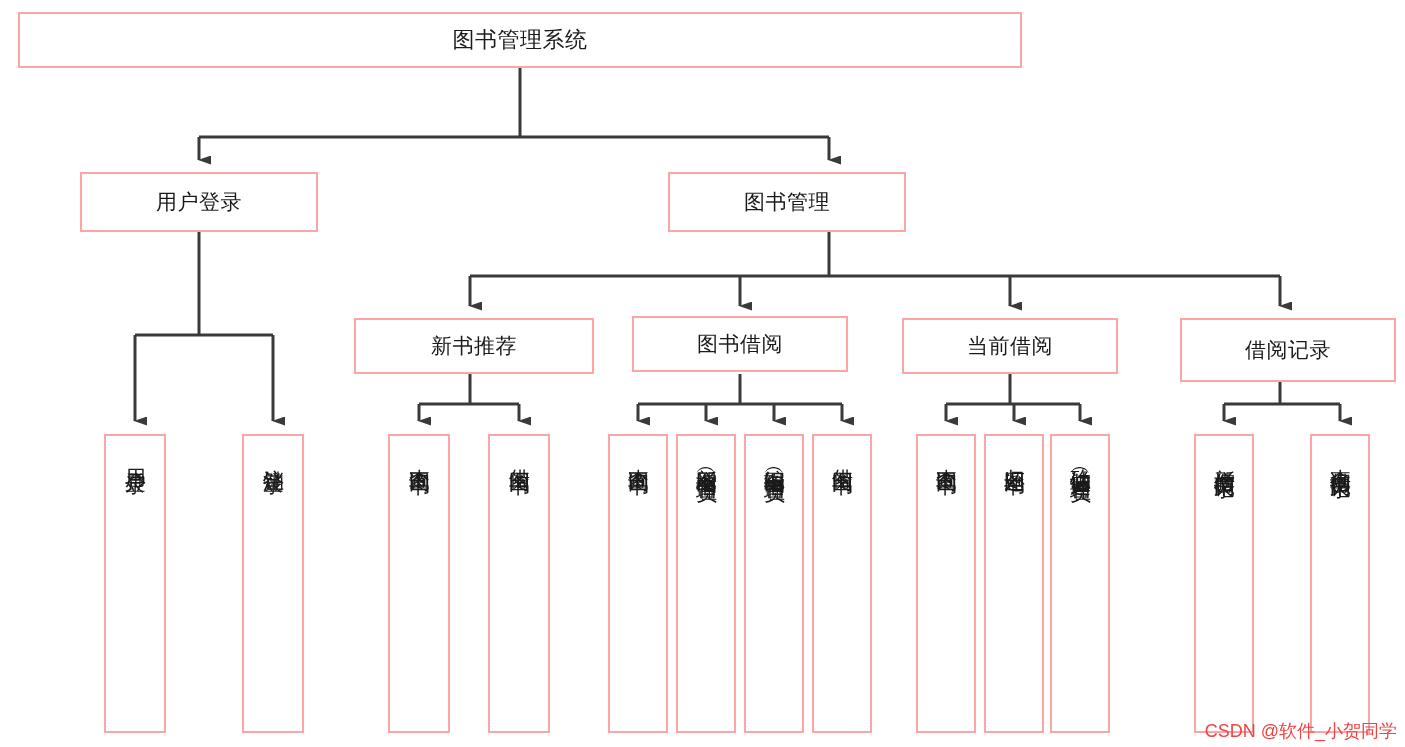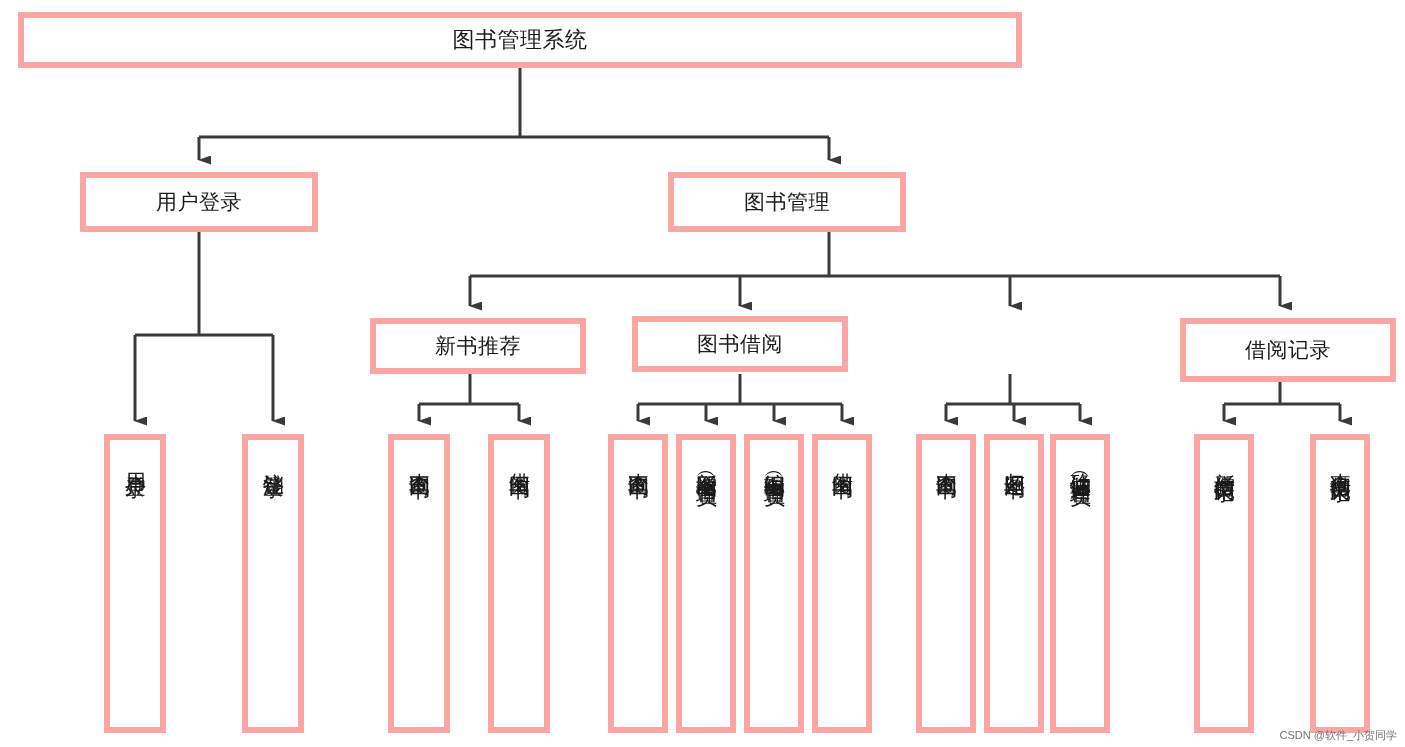--- a/index.html
+++ b/index.html
@@ -23,21 +23,21 @@
     left: 0;
     top: 0;
     width: 1405px;
     height: 747px;
     pointer-events: none;
   }
   .node {
     position: absolute;
     box-sizing: border-box;
     background: #ffffff;
-    border: 6px solid #fca5a5;
+    border: 2px solid #fca5a5;
     display: flex;
     align-items: center;
     justify-content: center;
     z-index: 2;
   }
   .node .label {
     color: #1a1a1a;
     letter-spacing: 0.5px;
     white-space: nowrap;
   }
@@ -58,22 +58,22 @@
     text-orientation: upright;
     font-size: 21px;
     line-height: 1.18;
     letter-spacing: 2px;
     white-space: nowrap;
   }
   .watermark {
     position: absolute;
     right: 8px;
     bottom: 4px;
-    font-size: 11px;
-    color: #737373;
+    font-size: 18px;
+    color: #ef4444;
     z-index: 5;
     white-space: nowrap;
     font-family: "Liberation Sans", "DejaVu Sans", sans-serif;
   }
 </style>
 </head>
 <body>
 
 <div id="canvas">
 
@@ -131,26 +131,29 @@
     <span class="label">图书管理系统</span>
   </div>
 
   <div class="node horiz" style="left:80px; top:172px; width:238px; height:60px;">
     <span class="label">用户登录</span>
   </div>
   <div class="node horiz" style="left:668px; top:172px; width:238px; height:60px;">
     <span class="label">图书管理</span>
   </div>
 
-  <div class="node horiz" style="left:370px; top:318px; width:216px; height:56px;">
+  <div class="node horiz" style="left:354px; top:318px; width:240px; height:56px;">
     <span class="label">新书推荐</span>
   </div>
   <div class="node horiz" style="left:632px; top:316px; width:216px; height:56px;">
     <span class="label">图书借阅</span>
   </div>
+  <div class="node horiz" style="left:902px; top:318px; width:216px; height:56px;">
+    <span class="label">当前借阅</span>
+  </div>
   <div class="node horiz" style="left:1180px; top:318px; width:216px; height:64px;">
     <span class="label">借阅记录</span>
   </div>
 
   <div class="node vert" style="left:104px; top:434px; width:62px; height:299px;">
     <span class="label">用户登录</span>
   </div>
   <div class="node vert" style="left:242px; top:434px; width:62px; height:299px;">
     <span class="label">注销登录</span>
   </div>

